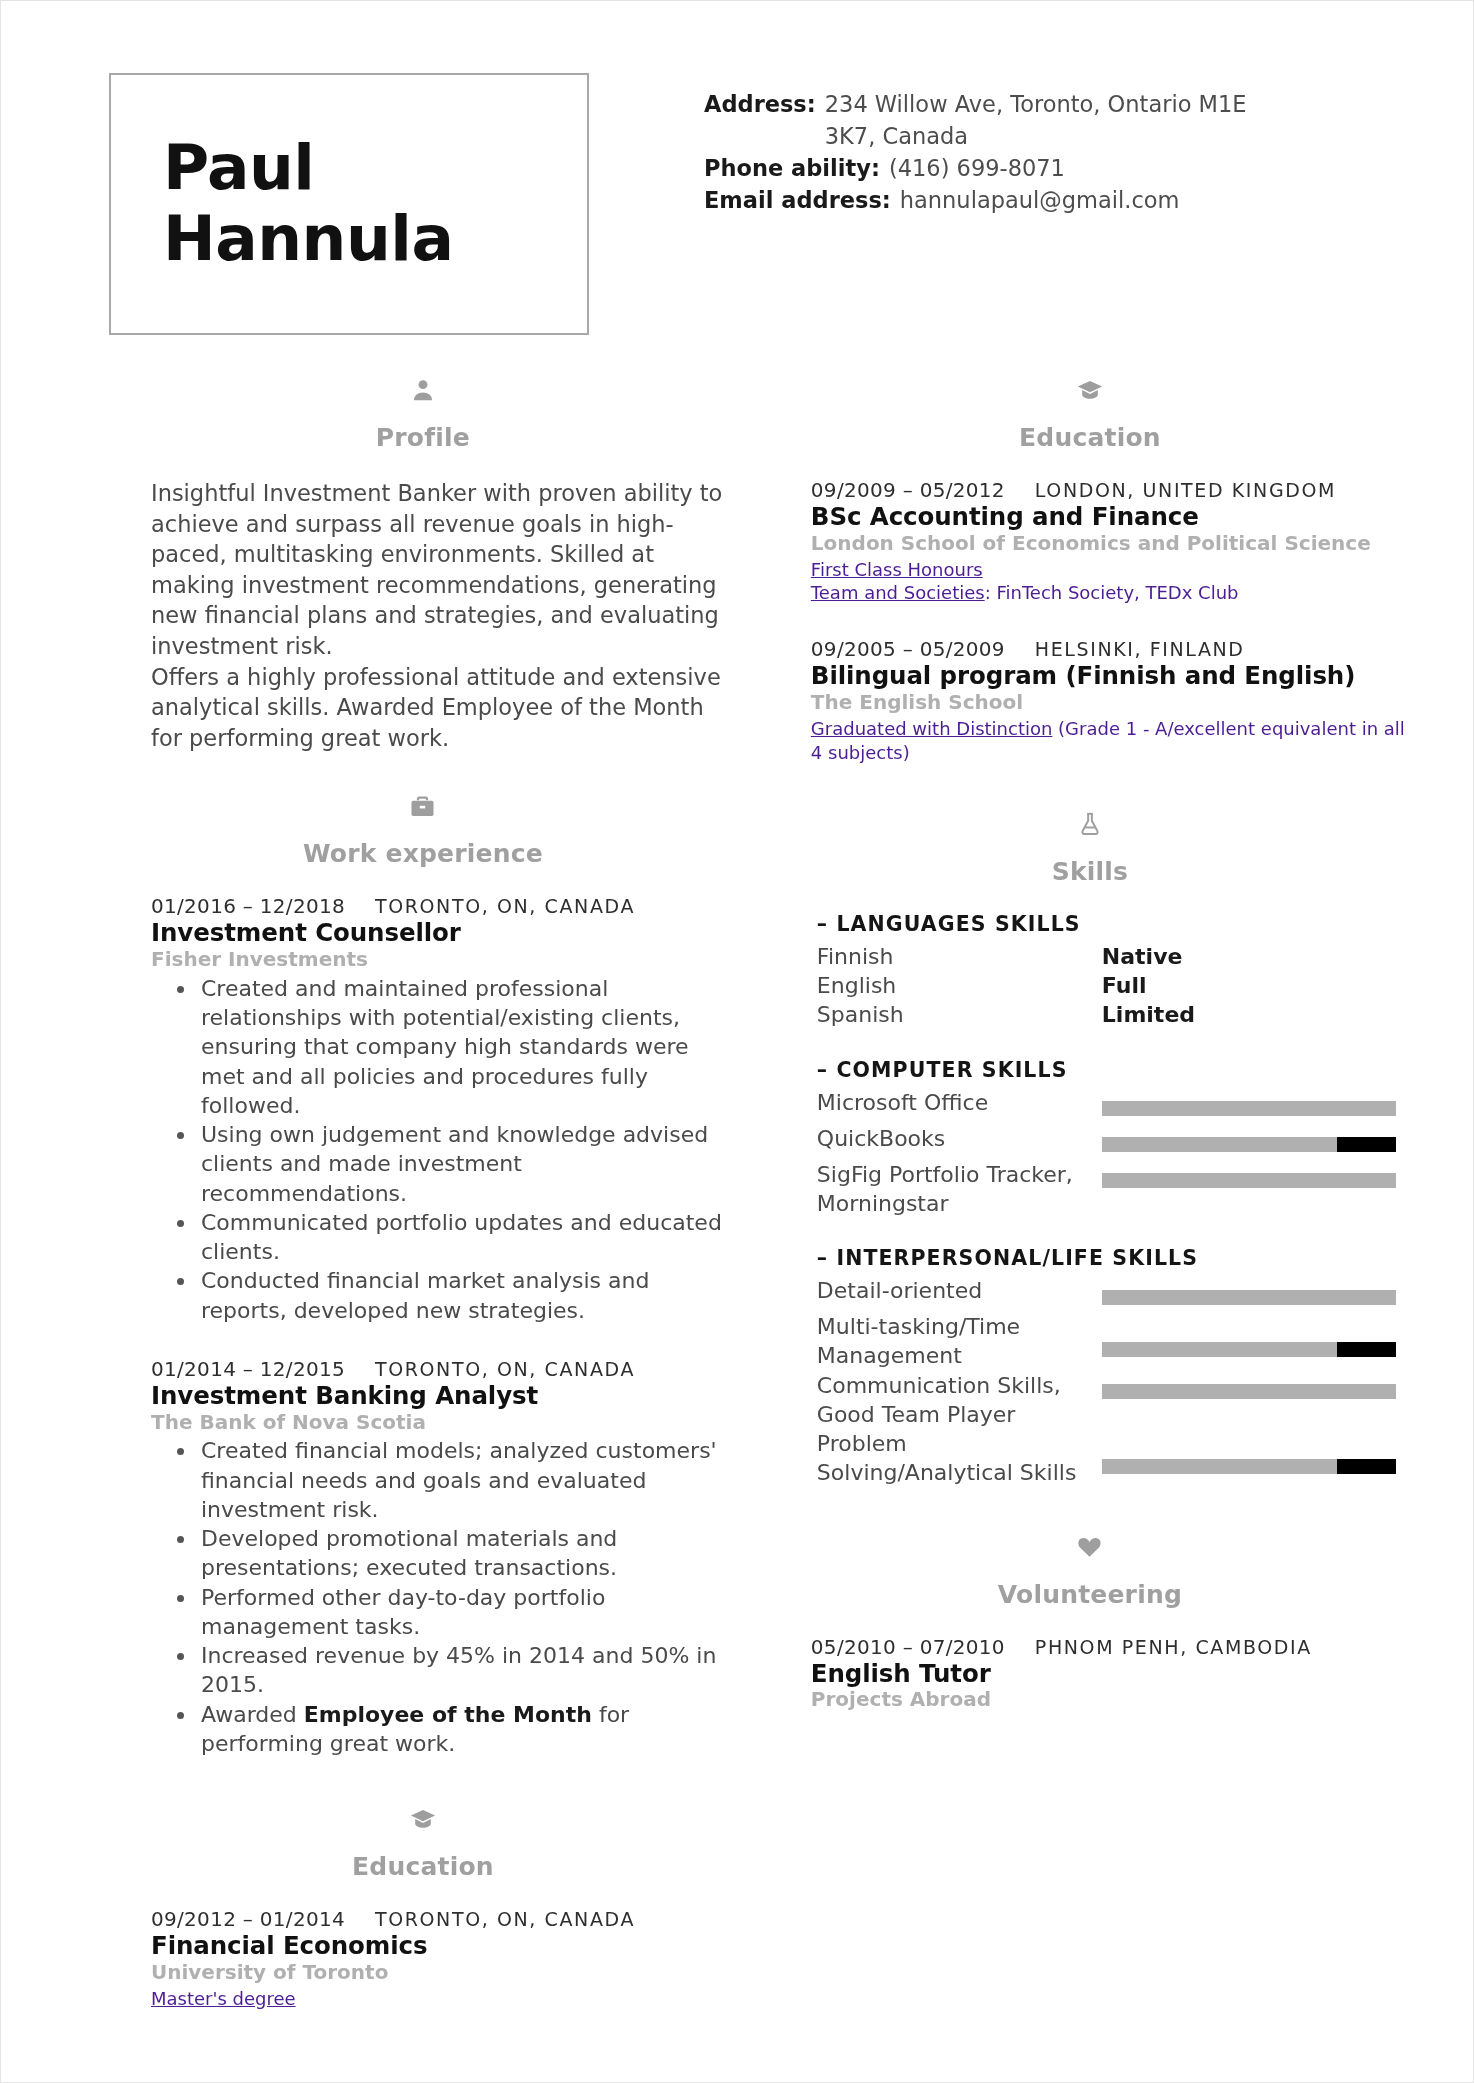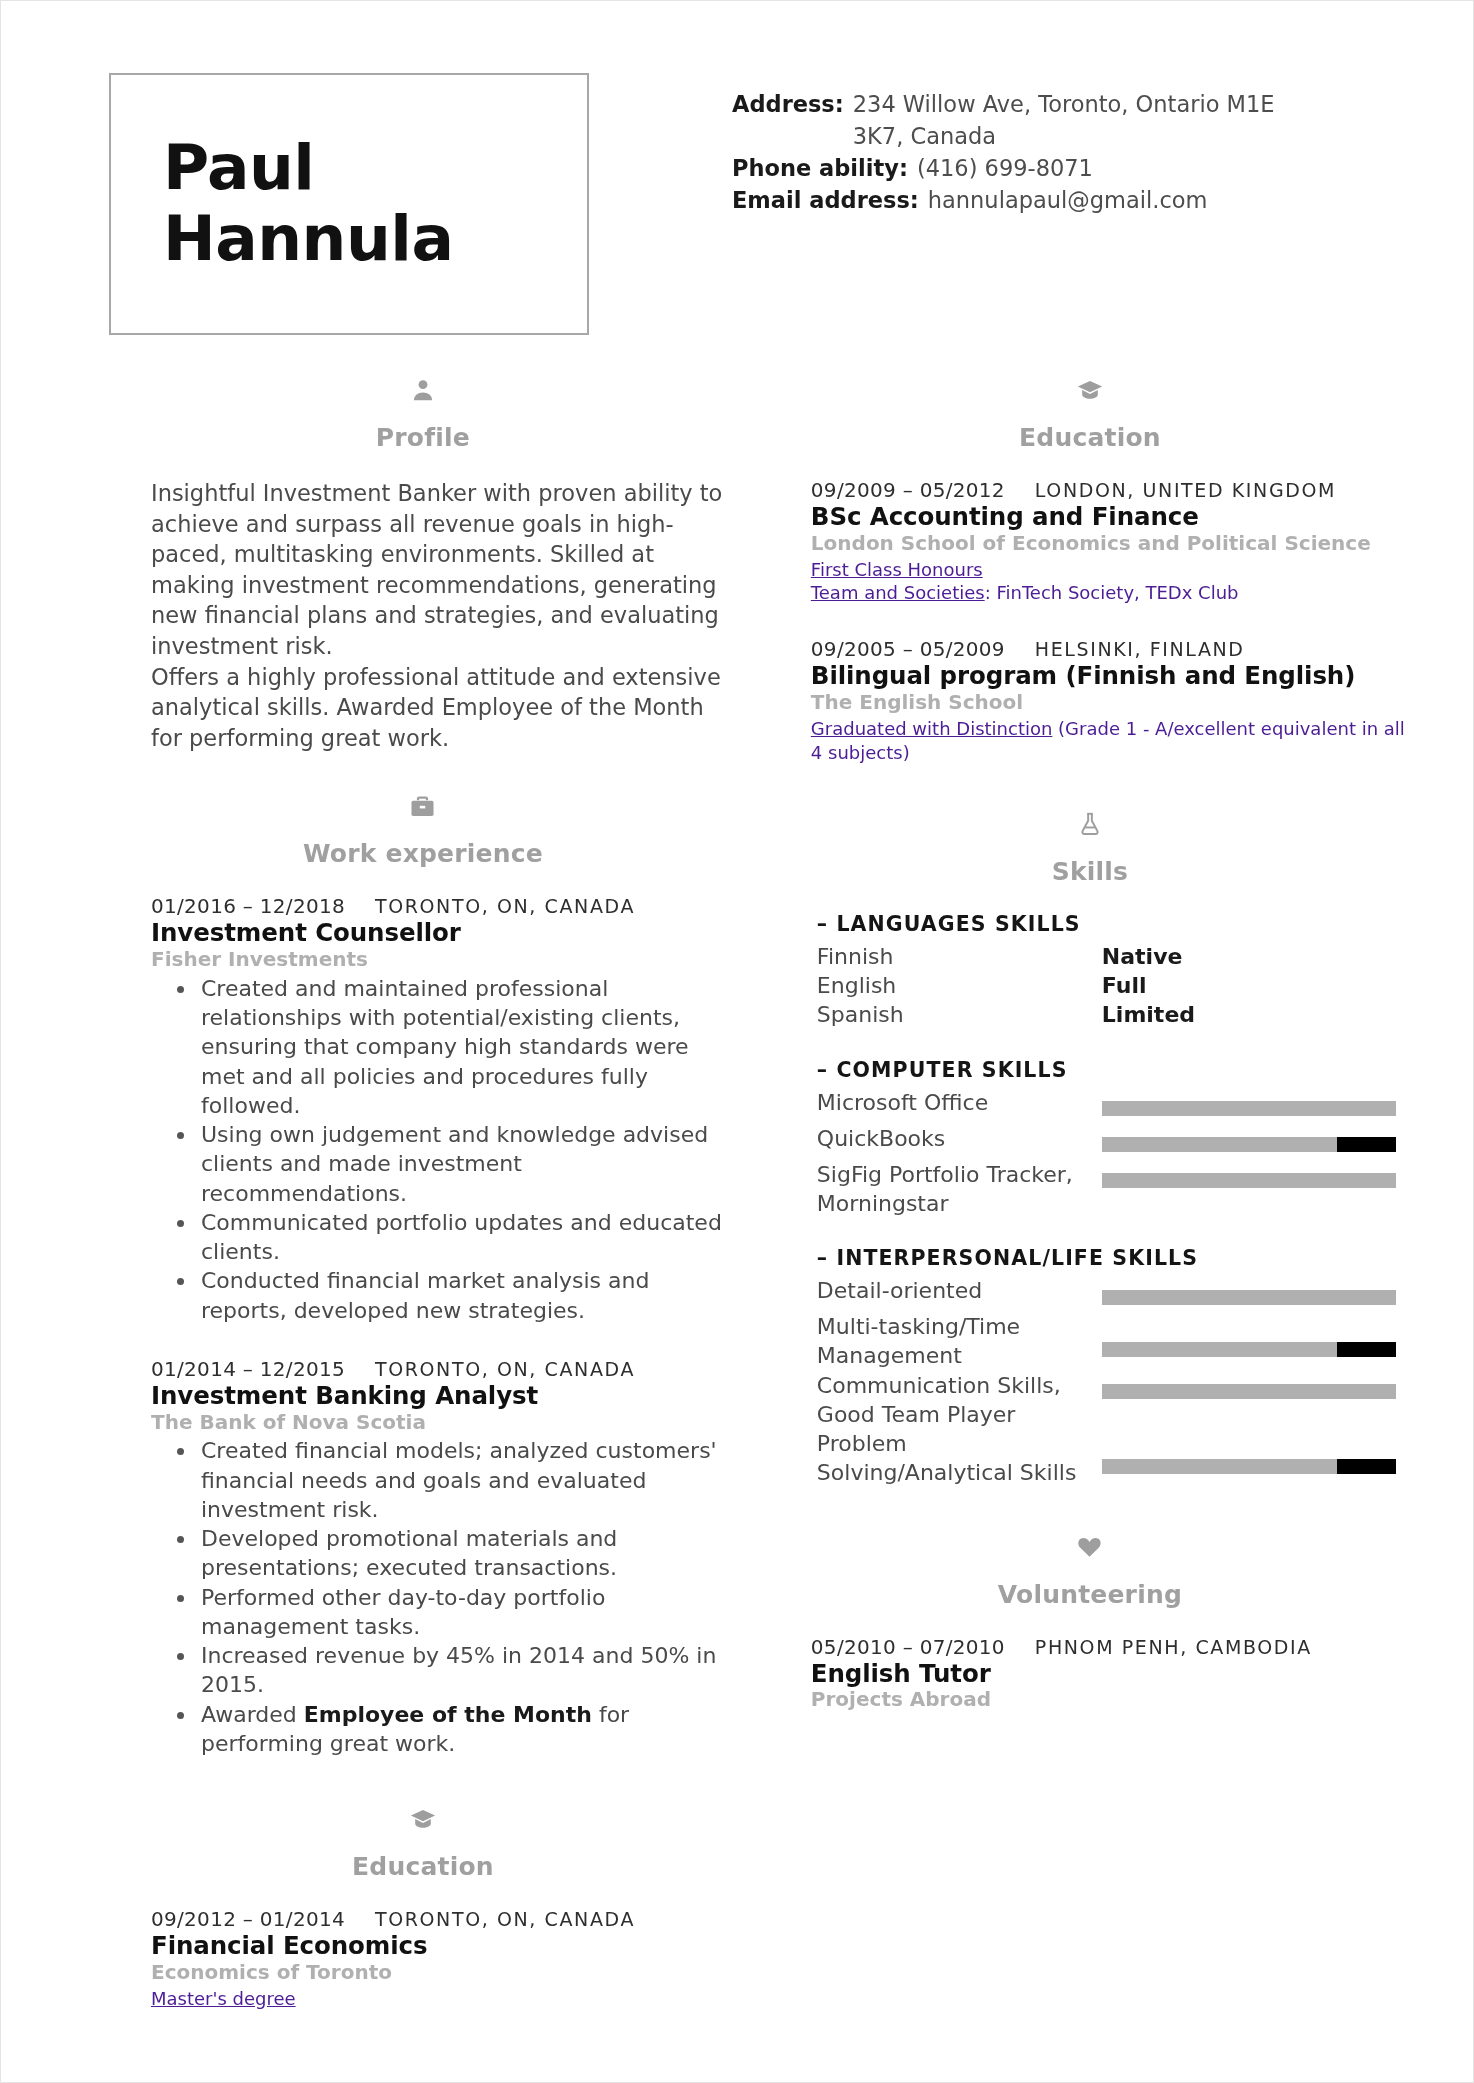--- a/index.html
+++ b/index.html
@@ -51,21 +51,20 @@
     font-size: 22.5px;
     line-height: 1.42;
     color: #4d4d4d;
   }
   .contact-row { display: flex; }
   .contact-label {
     font-weight: bold;
     color: #1a1a1a;
     white-space: nowrap;
     text-align: right;
-    margin-left: 28px;
   }
   .contact-value { margin-left: 9px; color: #4d4d4d; }
   .contact-value.wrap { max-width: 430px; }
 
   
   .columns {
     display: flex;
     padding: 40px 60px 0 60px;
   }
   .col-left { width: 700px; padding-left: 0; }
@@ -331,21 +330,21 @@
           </span>
           <span class="title">Education</span>
         </div>
         <div class="body-block">
           <div class="entry">
             <div class="entry-meta">
               <span class="entry-date">09/2012 – 01/2014</span>
               <span class="entry-loc">TORONTO, ON, CANADA</span>
             </div>
             <div class="entry-title">Financial Economics</div>
-            <div class="entry-org">Economics of Toronto</div>
+            <div class="entry-org">University of Toronto</div>
             <div class="entry-extra"><span class="u">Master's degree </span></div>
           </div>
         </div>
       </div>
 
     </div>
 
     <div class="col-right">
 
       <div class="sec">

